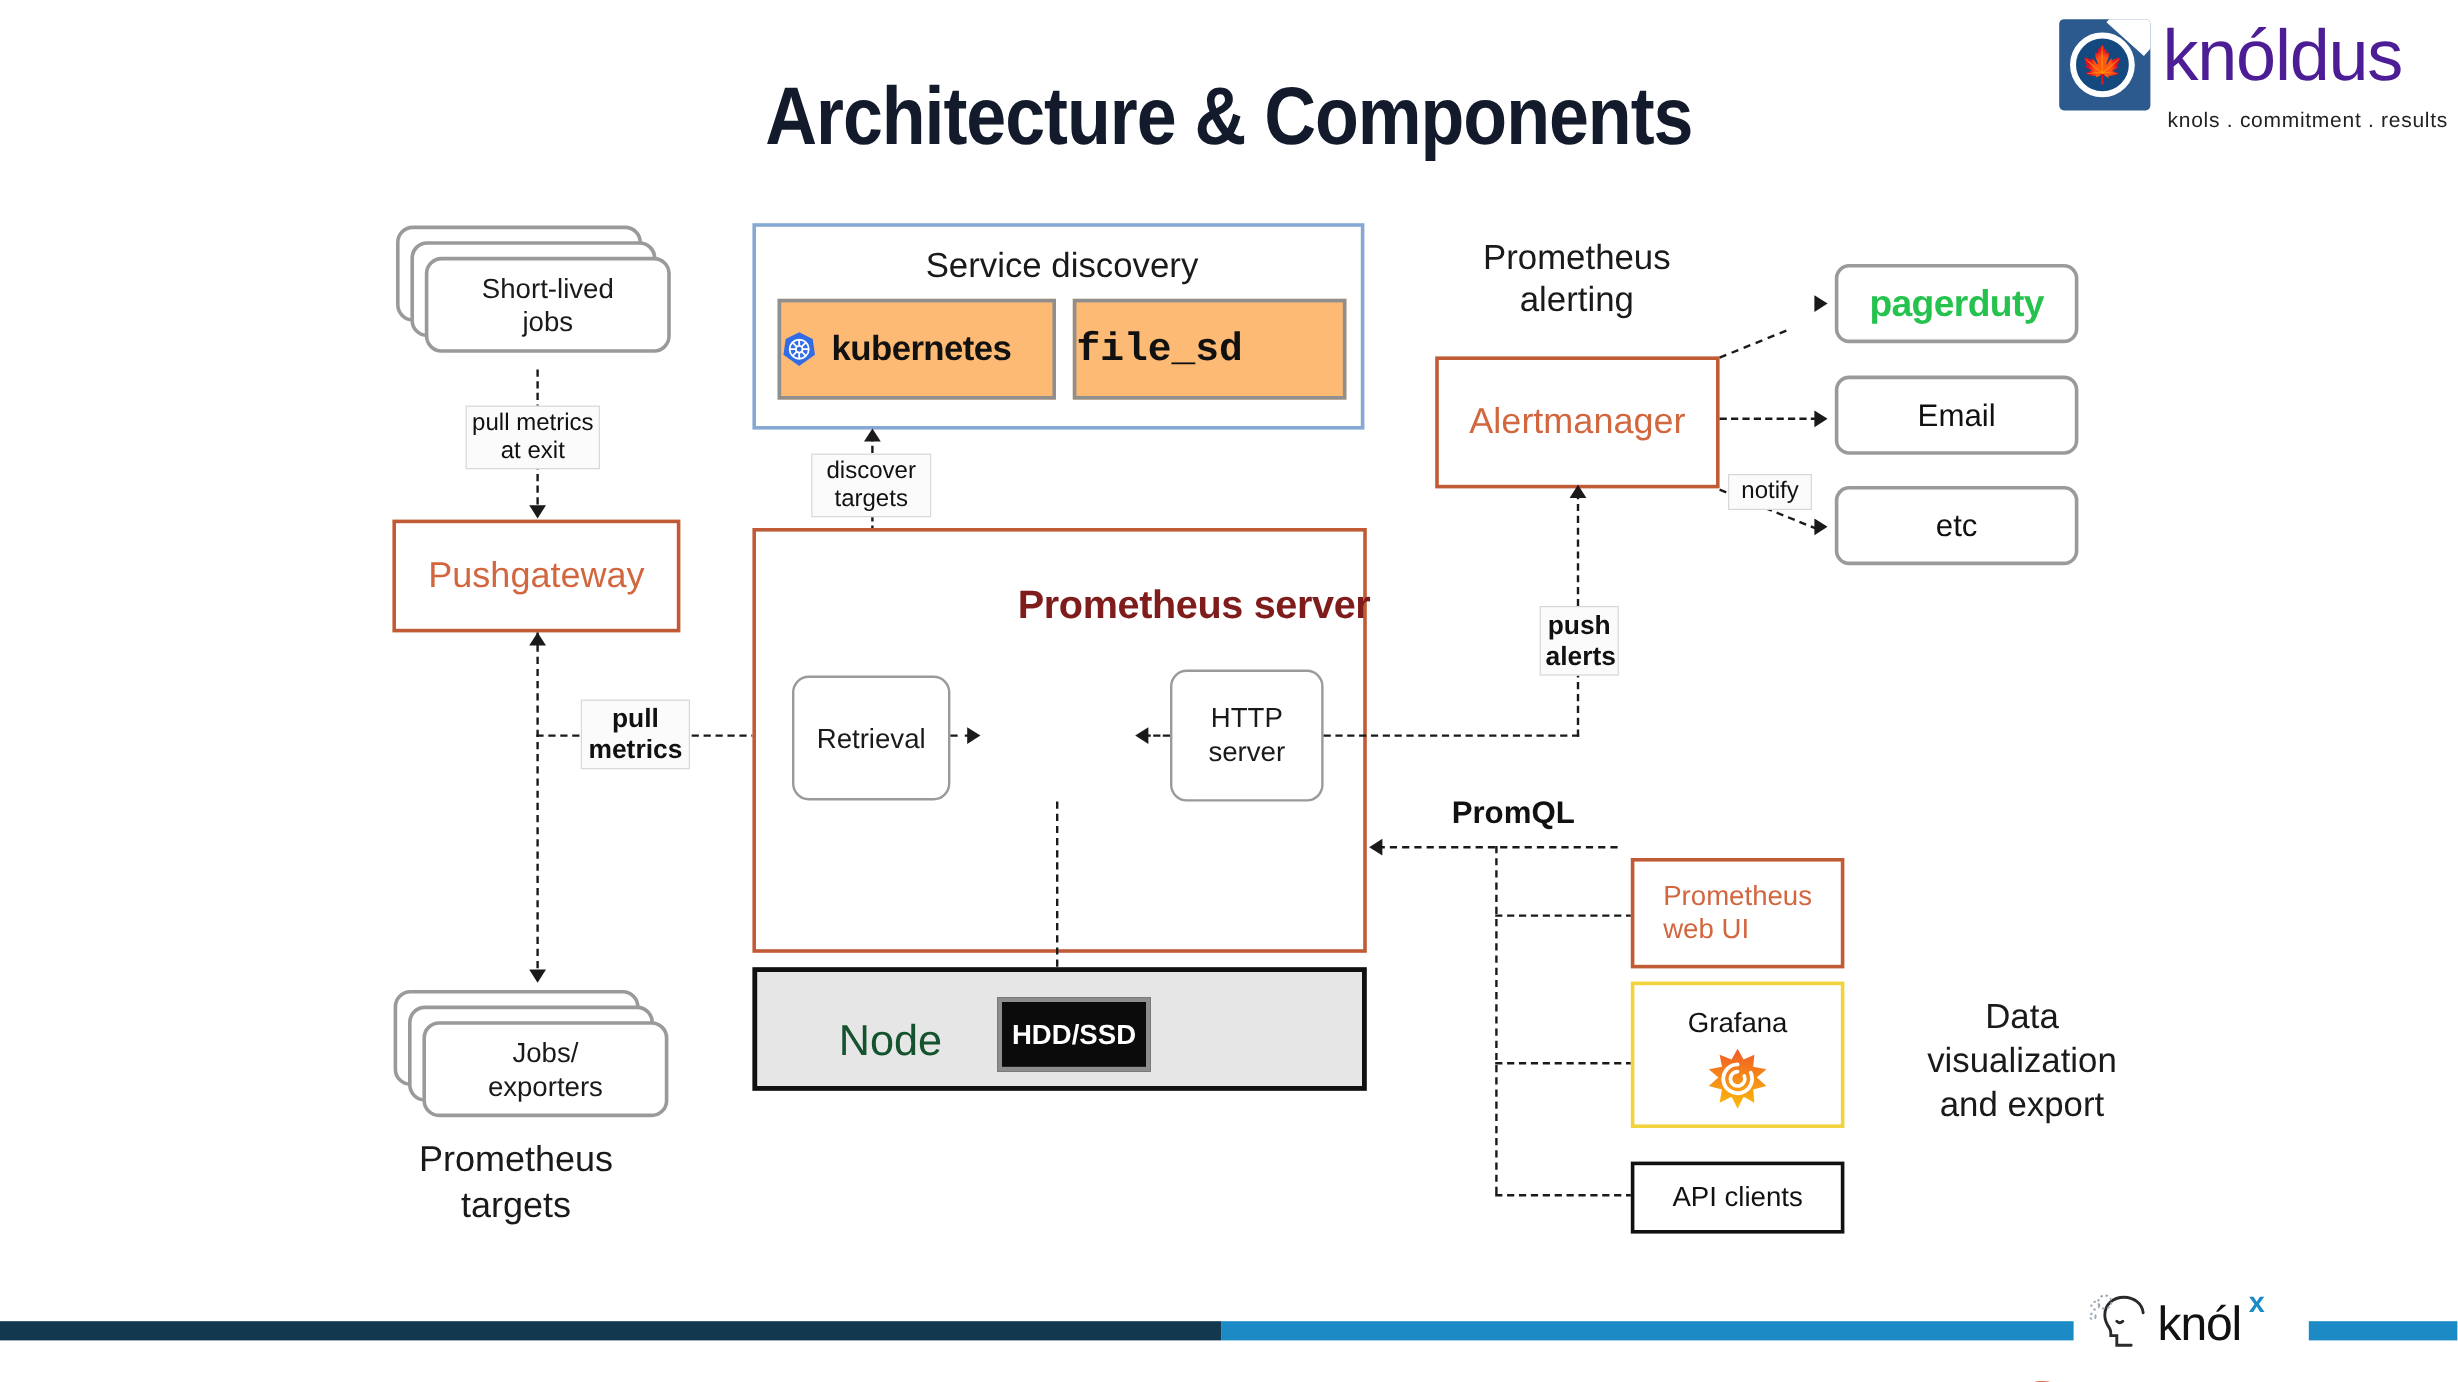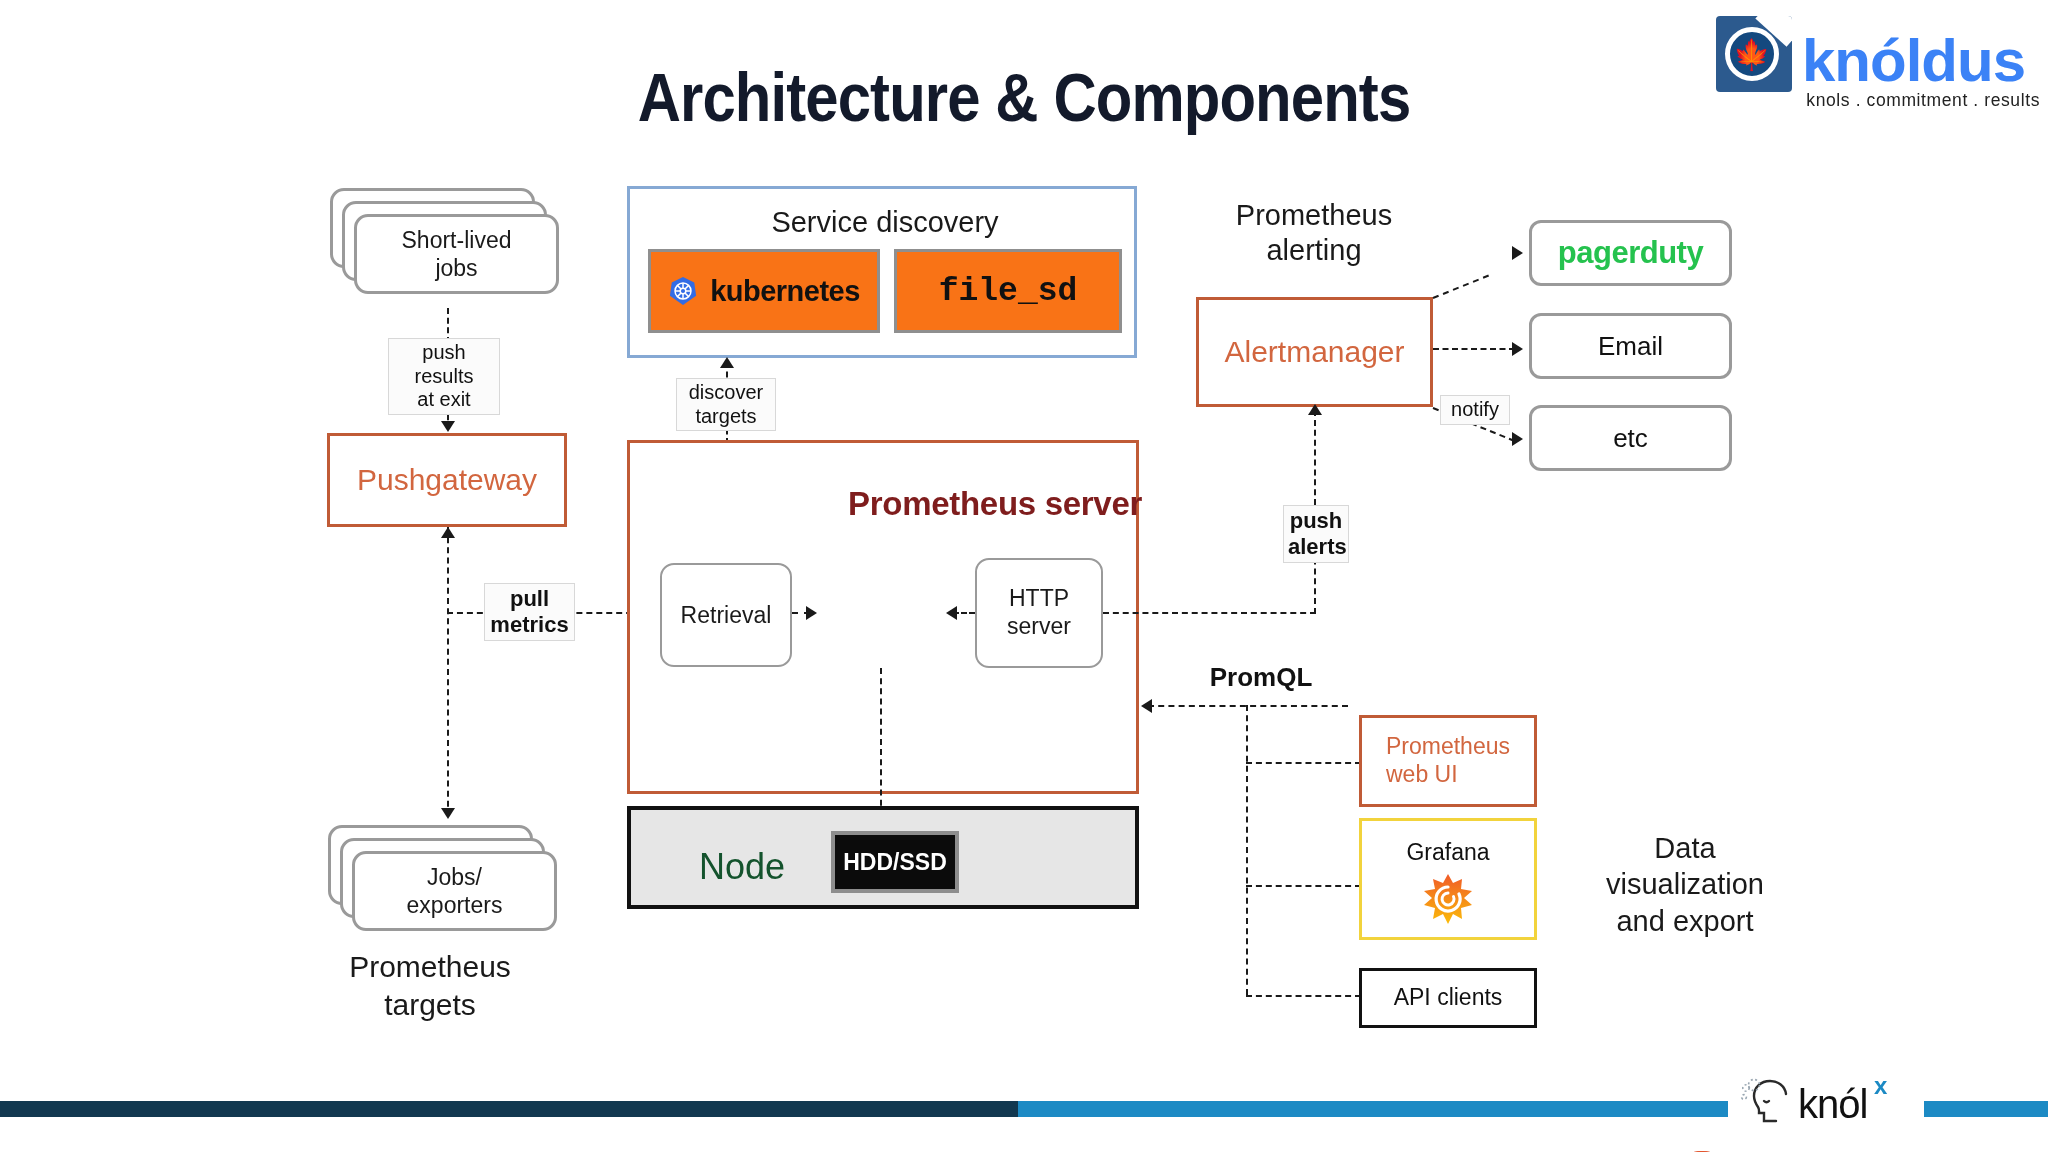--- a/index.html
+++ b/index.html
@@ -25,22 +25,22 @@
   
   .knoldus-logo { position: absolute; right: 8px; top: 12px; width: 330px; height: 108px; }
   .kl-mark { position: absolute; left: 6px; top: 4px; width: 76px; height: 76px;
              background: #2C5A8E; border-radius: 4px; overflow: hidden; }
   .kl-mark:after { content:""; position:absolute; right:-14px; top:-20px; width:42px; height:42px;
              background:#fff; transform: rotate(42deg); }
   .kl-circle { position:absolute; left: 9px; top: 11px; width: 54px; height: 54px;
              border-radius: 50%; background: #14497F; border: 5px solid #fff; }
   .kl-leaf { position:absolute; left: 50%; top: 52%; transform: translate(-50%,-50%);
              font-size: 30px; color: #fff; line-height: 1; }
-  .kl-word { position: absolute; left: 92px; top: 14px; font-size: 60px; color: #3b82f6;
-             letter-spacing: -1px; font-family: "Liberation Sans", sans-serif; font-weight: bold; }
+  .kl-word { position: absolute; left: 92px; top: 0; font-size: 60px; color: #4c1d95;
+             letter-spacing: -1px; font-family: "Liberation Sans", sans-serif; }
   .kl-tag  { position: absolute; left: 4px; top: 78px; width: 326px; text-align: right;
              font-size: 17.5px; color: #222; letter-spacing: 0.6px; }
 
   
   .node { position: absolute; display: flex; align-items: center; justify-content: center;
           text-align: center; background: #fff; }
   .rbox { border: 2.5px solid #9A9A9A; border-radius: 14px; }
 
   
   .stack { position: absolute; }
@@ -68,21 +68,21 @@
             padding: 2px 4px; }
   .elabel.bold { font-weight: bold; font-size: 22px; }
   .elabel.nobox { border: none; background: transparent; }
 
   
   #service-discovery { position: absolute; left: 627px; top: 186px; width: 510px; height: 172px;
                        border: 3px solid #86A9D4; background: #fff; }
   #sd-title { position: absolute; left:0; top: 17px; width: 510px; text-align:center;
               font-size: 29px; color: #1a1a1a; }
   .sd-item { position: absolute; top: 60px; height: 84px; border: 3px solid #8f8f8f;
-             background:#f97316; display:flex; align-items:center; justify-content:center; }
+             background:#fdba74; display:flex; align-items:center; }
   #sd-k8s { left: 18px; width: 232px; }
   #sd-filesd { left: 264px; width: 228px; }
   .k8s-row { display:flex; align-items:center; gap: 12px; }
   .k8s-icon { width: 30px; height: 30px; position: relative; }
   .k8s-word { font-size: 29px; font-weight: bold; color:#111; letter-spacing:-0.5px; }
   .filesd-word { font-family: "Liberation Mono", monospace; font-size: 33px; font-weight: bold; color:#111; }
 
   
   #prometheus-server { position: absolute; left: 627px; top: 440px; width: 512px; height: 354px;
                        border: 3px solid #C05B36; background: #fff; }
@@ -176,21 +176,21 @@
       <span>
         <span>Short-lived</span><br>
         <span>jobs</span>
       </span>
     </div>
   </div>
 
   <div class="dash-v" style="left:447px; top:308px; height:122px;"></div>
   <div class="ah down" style="left:441px; top:421px;"></div>
   <div class="elabel" style="left:388px; top:338px; width:112px;">
-    <span>push results</span><br>
+    <span>pull metrics</span><br>
     <span>at exit</span>
   </div>
 
   <div id="pushgateway">
     <span>Pushgateway</span>
   </div>
 
   <div class="dash-v" style="left:447px; top:527px; height:290px;"></div>
   <div class="ah up" style="left:441px; top:527px;"></div>
   <div class="ah down" style="left:441px; top:808px;"></div>

